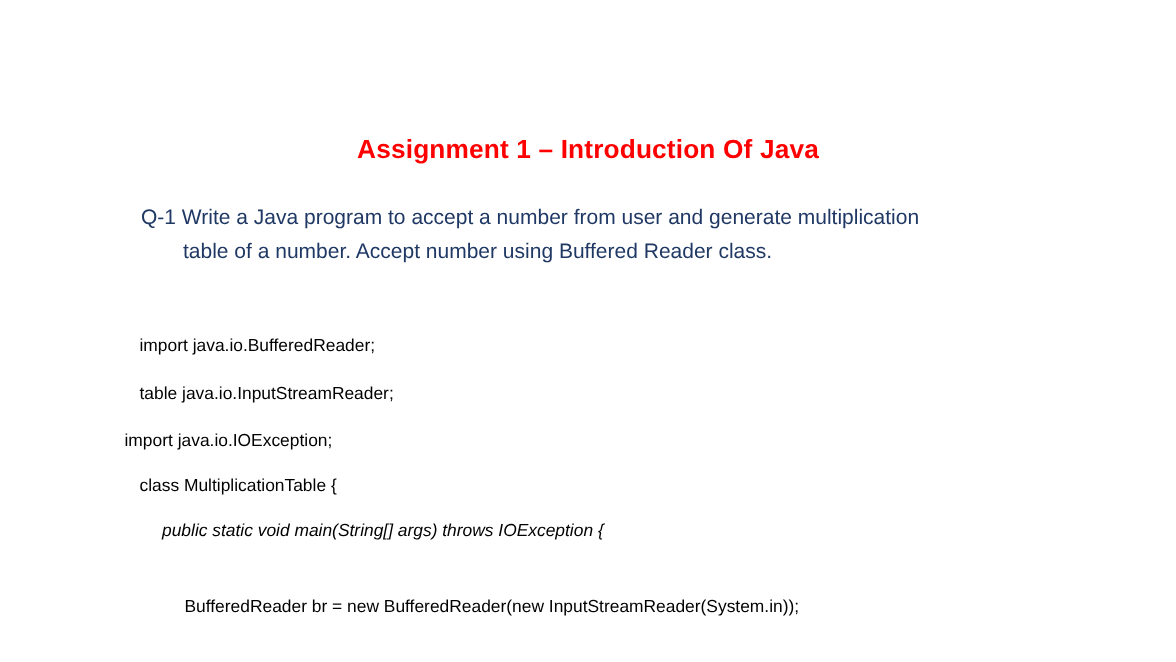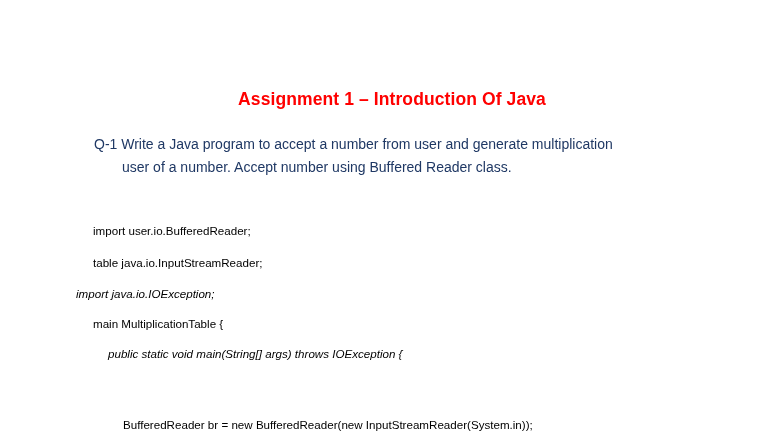--- a/index.html
+++ b/index.html
@@ -76,25 +76,25 @@
 </style>
 </head>
 <body>
 
 <div class="slide">
 
   <div class="slide-title">Assignment 1 – Introduction Of Java</div>
 
   <div class="question">
     <span>Q-1 Write a Java program to accept a number from user and generate multiplication</span>
-    <span class="q-line2">user of a number. Accept number using Buffered Reader class.</span>
+    <span class="q-line2">table of a number. Accept number using Buffered Reader class.</span>
   </div>
 
   <div class="code-block">
-      <div class="code-line" style="left: 93px; top: 224px;">import user.io.BufferedReader;</div>
+      <div class="code-line" style="left: 93px; top: 224px;">import java.io.BufferedReader;</div>
       <div class="code-line" style="left: 93px; top: 256px;">table java.io.InputStreamReader;</div>
-      <div class="code-line" style="left: 76px; top: 287px; font-style: italic;">import java.io.IOException;</div>
-      <div class="code-line" style="left: 93px; top: 317px;">main MultiplicationTable {</div>
+      <div class="code-line" style="left: 83px; top: 287px;">import java.io.IOException;</div>
+      <div class="code-line" style="left: 93px; top: 317px;">class MultiplicationTable {</div>
       <div class="code-line" style="left: 108px; top: 347px; font-style: italic;">public static void main(String[] args) throws IOException {</div>
-      <div class="code-line" style="left: 123px; top: 418px;">BufferedReader br = new BufferedReader(new InputStreamReader(System.in));</div>
+      <div class="code-line" style="left: 123px; top: 398px;">BufferedReader br = new BufferedReader(new InputStreamReader(System.in));</div>
     </div>
 
 </div>
 
 </body></html>

